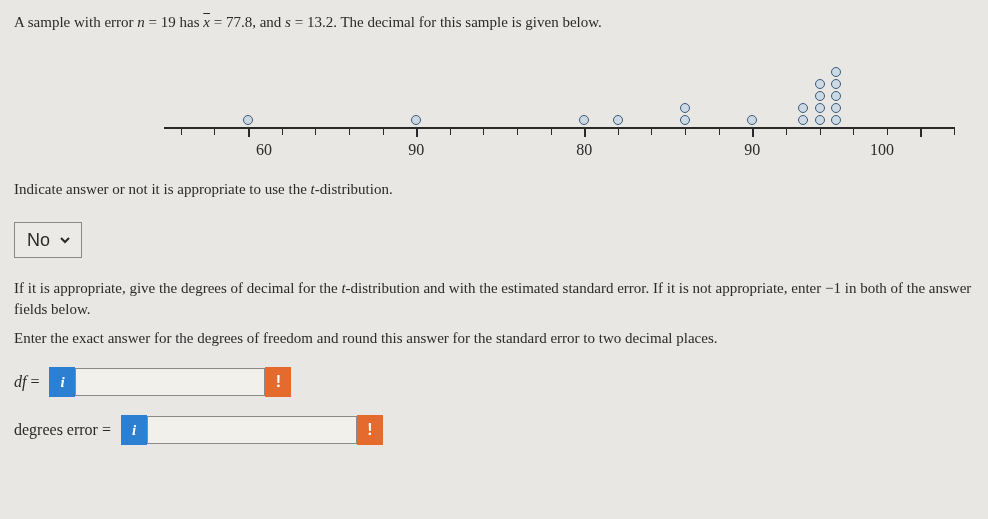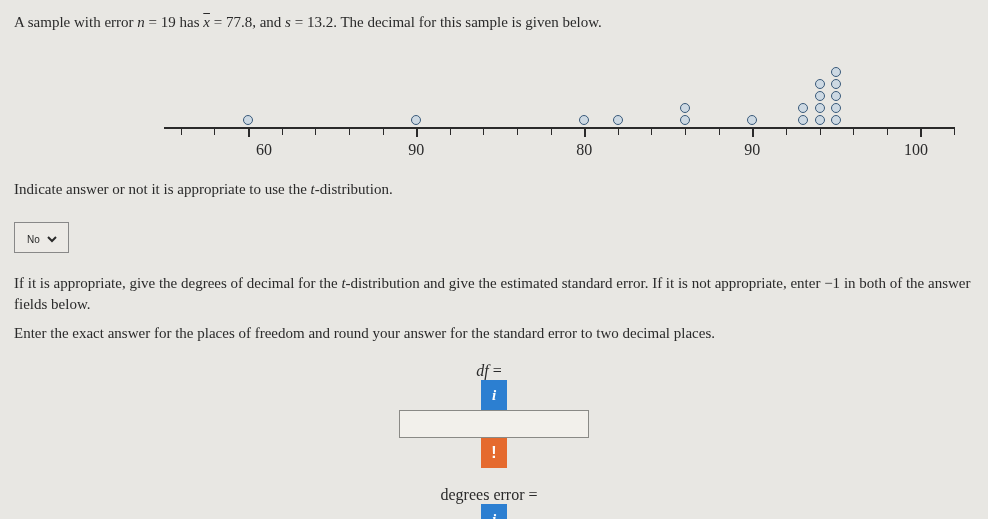--- a/index.html
+++ b/index.html
@@ -67,34 +67,33 @@
     display: inline-block;
     border: 1px solid #888;
     background: #eceae6;
     padding: 6px 8px;
     margin: 14px 0 20px 0;
     font-family: Arial, sans-serif;
   }
   select {
     border: none;
     background: transparent;
-    font-size: 10px;
+    font-size: 18px;
     font-family: Arial, sans-serif;
     color: #2a2a2a;
     outline: none;
     appearance: revert;
   }
 
   
   .answer-row {
     display: flex;
     align-items: center;
     margin: 18px 0;
     font-family: Georgia, serif;
-    flex-direction: column;
   }
   .answer-label { margin-right: 10px; font-size: 16px; }
   .info-badge {
     width: 26px;
     height: 30px;
     background: #2c7fd1;
     color: #fff;
     display: flex;
     align-items: center;
     justify-content: center;
@@ -185,41 +184,41 @@
       <div class="tick" style="left: 790px;"></div>
       <div class="tick major" style="left: 84.0426px;"></div>
       <div class="tick-label" style="left: 100px;">60</div>
       <div class="tick major" style="left: 252.128px;"></div>
       <div class="tick-label" style="left: 252.128px;">90</div>
       <div class="tick major" style="left: 420.213px;"></div>
       <div class="tick-label" style="left: 420.213px;">80</div>
       <div class="tick major" style="left: 588.298px;"></div>
       <div class="tick-label" style="left: 588.298px;">90</div>
       <div class="tick major" style="left: 756.383px;"></div>
-      <div class="tick-label" style="left: 752px;">100</div>
+      <div class="tick-label" style="left: 718px;">100</div>
     </div>
 </div>
 
 
 <p>
   <span>Indicate answer or not it is appropriate to use the </span><span class="math-italic">t</span><span>-distribution.</span>
 </p>
 
 
 <div class="select-wrap">
   <select id="appropriate-select"><option>Yes</option><option selected="">No</option></select>
 </div>
 
 
 <p>
-  <span>If it is appropriate, give the degrees of decimal for the </span><span class="math-italic">t</span><span>-distribution and give the estimated standard error. If it is not appropriate, enter </span><span>−1</span><span> in both of the answer fields below.</span>
+  <span>If it is appropriate, give the degrees of decimal for the </span><span class="math-italic">t</span><span>-distribution and with the estimated standard error. If it is not appropriate, enter </span><span>−1</span><span> in both of the answer fields below.</span>
 </p>
 
 
-<p>Enter the exact answer for the places of freedom and round your answer for the standard error to two decimal places.</p>
+<p>Enter the exact answer for the degrees of freedom and round this answer for the standard error to two decimal places.</p>
 
 
 <div class="answer-row">
   <span class="answer-label">
     <span class="math-italic">df</span><span> = </span>
   </span>
   <div class="info-badge">i</div>
   <input class="answer-input" style="width: 190px;">
   <div class="warn-badge">!</div>
 </div>

